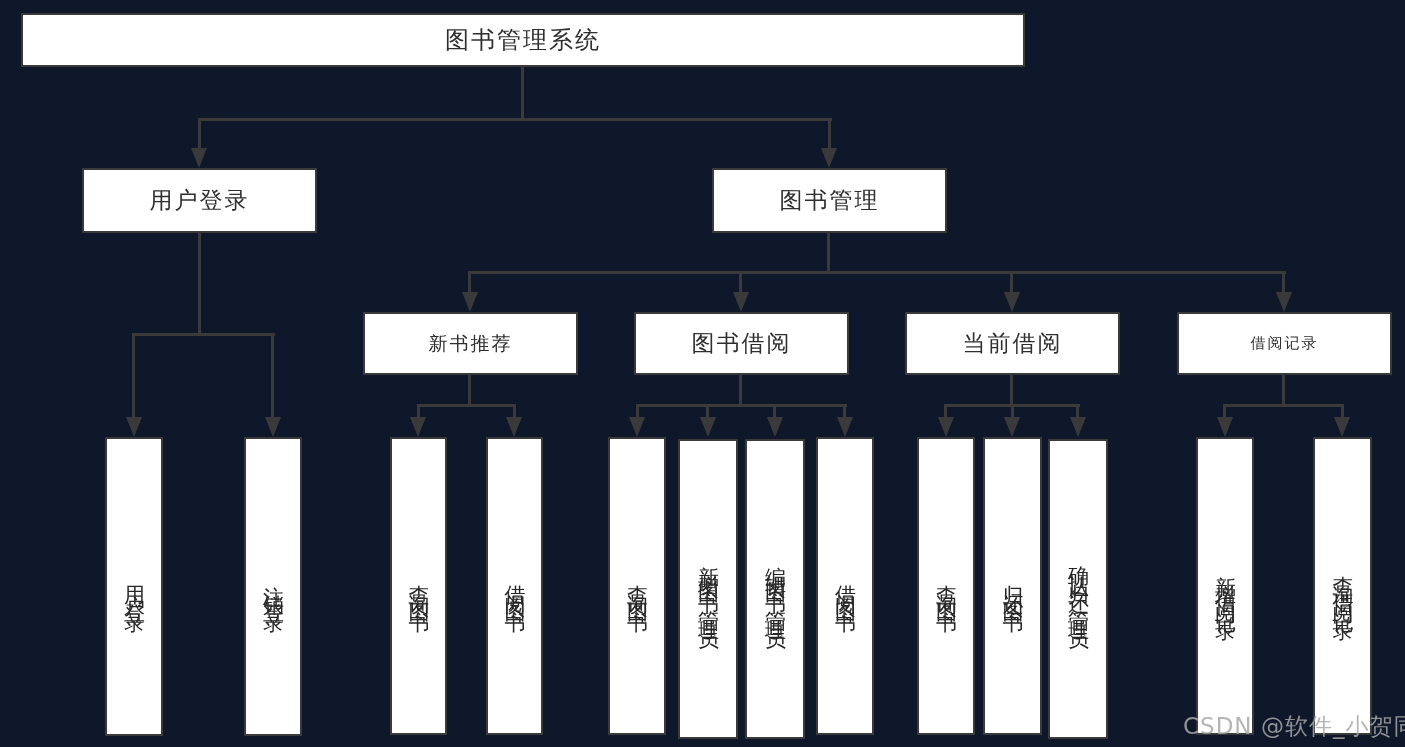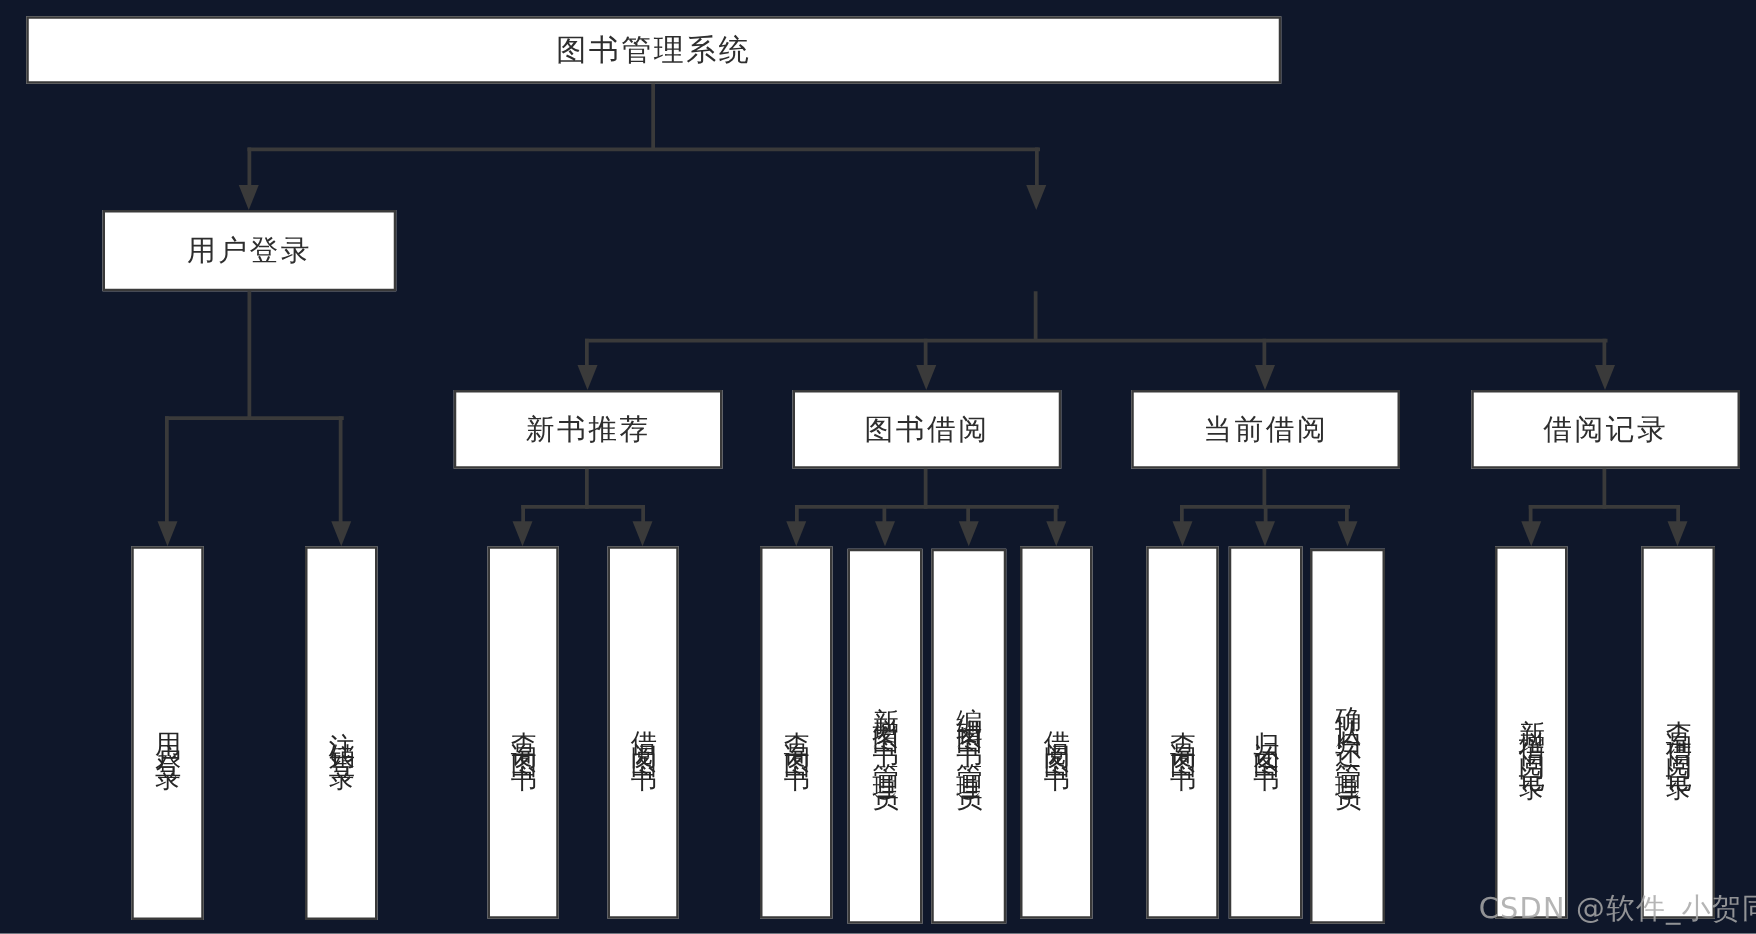--- a/index.html
+++ b/index.html
@@ -63,20 +63,21 @@
   <div class="box" style="left:21px;top:13px;width:1004px;height:54px;">图书管理系统</div>
 
   <div class="vl" style="left:521px;top:67px;height:52px;"></div>
   <div class="hl" style="left:198px;top:118px;width:634px;"></div>
   <div class="vl" style="left:198px;top:118px;height:34px;"></div>
   <div class="ah" style="left:191px;top:148px;"></div>
   <div class="vl" style="left:828px;top:118px;height:34px;"></div>
   <div class="ah" style="left:821px;top:148px;"></div>
 
   <div class="box" style="left:82px;top:168px;width:235px;height:65px;font-size:23px;">用户登录</div>
+  <div class="box" style="left:712px;top:168px;width:235px;height:65px;font-size:23px;">图书管理</div>
 
   <div class="vl" style="left:198px;top:233px;height:103px;"></div>
   <div class="hl" style="left:132px;top:333px;width:143px;"></div>
   <div class="vl" style="left:132px;top:333px;height:86px;"></div>
   <div class="ah" style="left:126px;top:417px;"></div>
   <div class="vl" style="left:271px;top:333px;height:86px;"></div>
   <div class="ah" style="left:265px;top:417px;"></div>
 
   <div class="vbox" style="left:105px;top:437px;width:58px;height:299px;">用户登录</div>
   <div class="vbox" style="left:244px;top:437px;width:58px;height:299px;">注销登录</div>
@@ -85,24 +86,24 @@
   <div class="hl" style="left:468px;top:271px;width:818px;"></div>
   <div class="vl" style="left:468px;top:271px;height:26px;"></div>
   <div class="ah" style="left:462px;top:292px;"></div>
   <div class="vl" style="left:739px;top:271px;height:26px;"></div>
   <div class="ah" style="left:733px;top:292px;"></div>
   <div class="vl" style="left:1010px;top:271px;height:26px;"></div>
   <div class="ah" style="left:1004px;top:292px;"></div>
   <div class="vl" style="left:1282px;top:271px;height:26px;"></div>
   <div class="ah" style="left:1276px;top:292px;"></div>
 
-  <div class="box" style="left:363px;top:312px;width:215px;height:63px;font-size:23px;">新书推荐</div>
+  <div class="box" style="left:363px;top:312px;width:215px;height:63px;font-size:19px;">新书推荐</div>
   <div class="box" style="left:905px;top:312px;width:215px;height:63px;font-size:23px;">当前借阅</div>
   <div class="box" style="left:634px;top:312px;width:215px;height:63px;font-size:23px;">图书借阅</div>
-  <div class="box" style="left:1177px;top:312px;width:215px;height:63px;font-size:23px;">借阅记录</div>
+  <div class="box" style="left:1177px;top:312px;width:215px;height:63px;font-size:15px;">借阅记录</div>
 
   <div class="vl" style="left:468px;top:375px;height:32px;"></div>
   <div class="hl" style="left:417px;top:404px;width:99px;"></div>
   <div class="vl" style="left:417px;top:404px;height:16px;"></div>
   <div class="ah" style="left:410px;top:417px;"></div>
   <div class="vl" style="left:513px;top:404px;height:16px;"></div>
   <div class="ah" style="left:506px;top:417px;"></div>
 
   <div class="vbox" style="left:390px;top:437px;width:57px;height:298px;">查询图书</div>
   <div class="vbox" style="left:486px;top:437px;width:57px;height:298px;">借阅图书</div>

